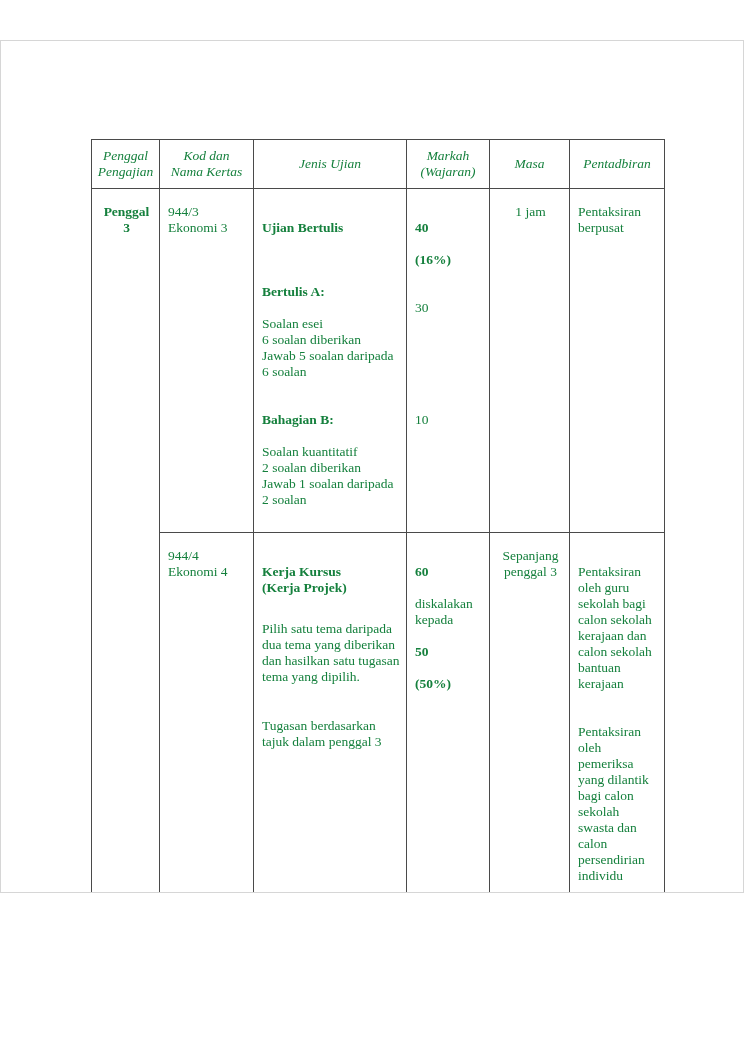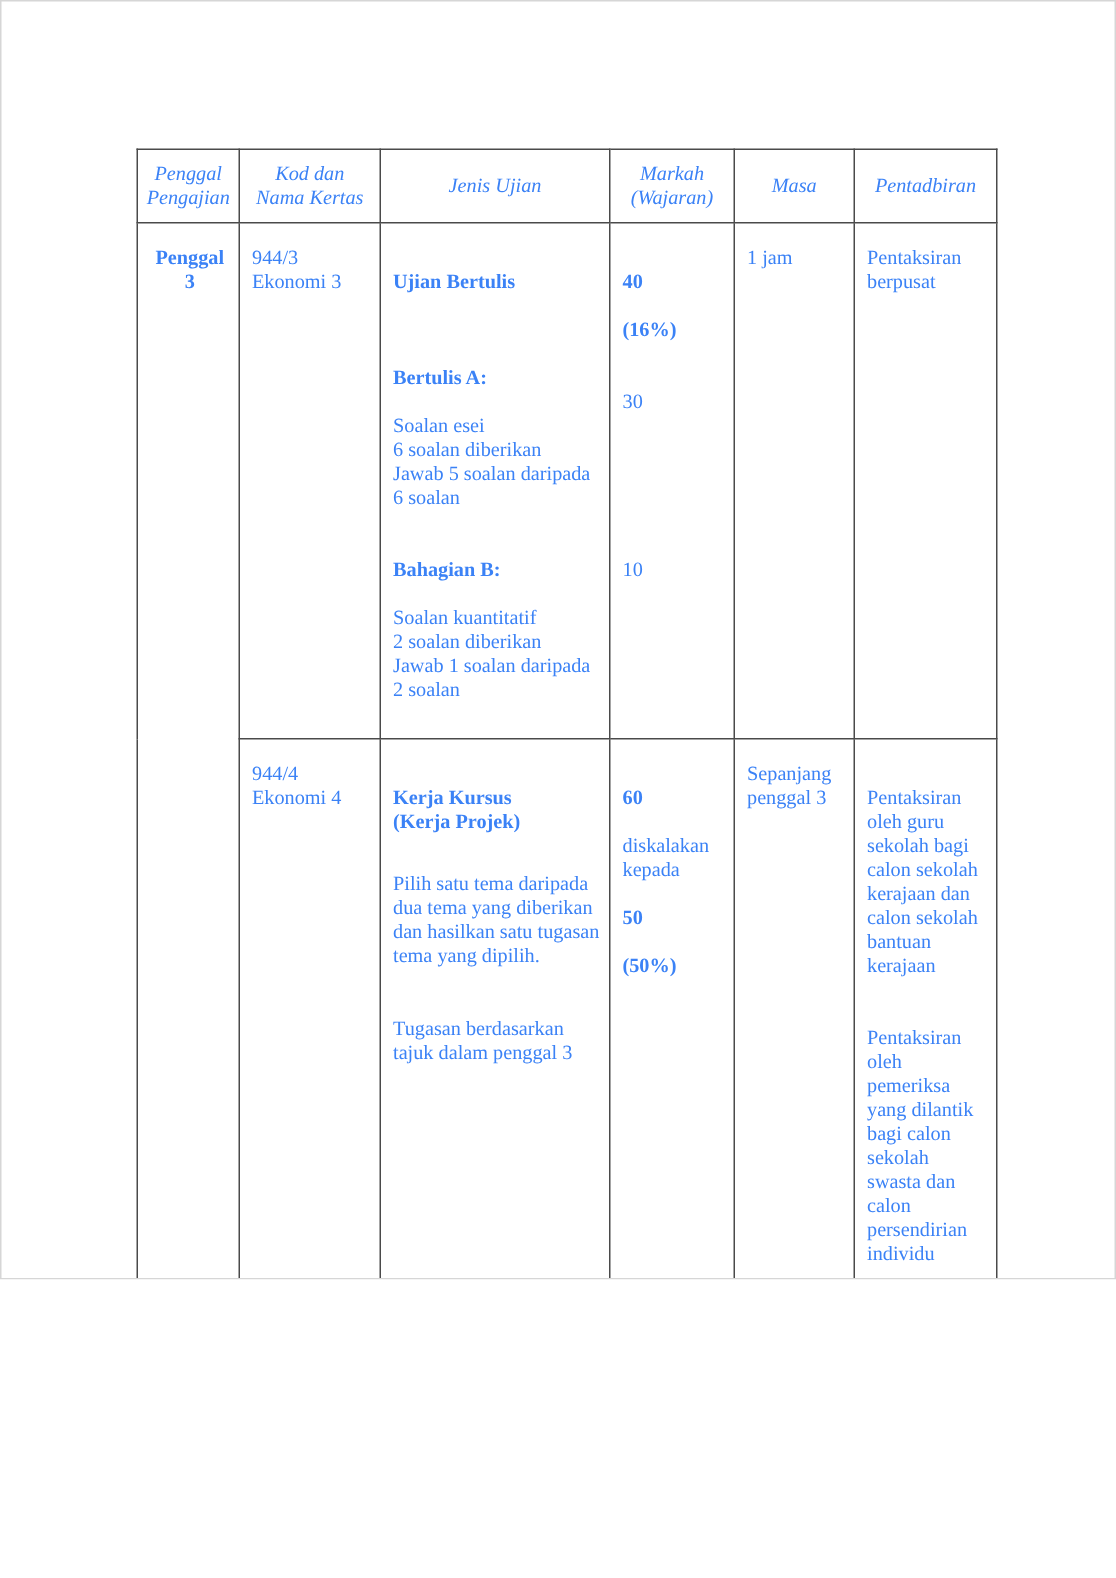--- a/index.html
+++ b/index.html
@@ -8,22 +8,23 @@
     background: #ffffff;
   }
   .page {
     position: relative;
     width: 744px;
     height: 853px;
     background: #ffffff;
     border: 1px solid #d6d6d6;
     box-sizing: border-box;
     font-family: "Liberation Serif", serif;
-    color: #3b82f6;
+    color: #15803d;
     overflow: hidden;
+    margin-top: 40px;
   }
   table.exam {
     position: absolute;
     left: 90px;
     top: 98px;
     width: 573px;
     border-collapse: collapse;
     table-layout: fixed;
   }
   table.exam th, table.exam td {
@@ -42,21 +43,21 @@
     vertical-align: middle;
     height: 49px;
     padding: 4px 3px;
   }
   tr.r1 { height: 252px; }
   tr.r2 { height: 334px; }
   .c-penggal { text-align: center; font-weight: bold; }
   .c-kod { }
   .c-jenis { text-align: left; }
   .c-markah { text-align: left; padding-left: 4px; padding-right: 4px; }
-  .c-masa { text-align: left; padding-left: 4px; padding-right: 4px; }
+  .c-masa { text-align: center; padding-left: 4px; padding-right: 4px; }
   .c-pentadbiran { text-align: left; }
   .b { font-weight: bold; }
   .mb1 { margin-bottom: 16px; }
   .mb2 { margin-bottom: 32px; }
   .mb5 { margin-bottom: 80px; }
   .gap-sm { margin-top: 9px; }
   .gap-md { margin-top: 17px; }
   .page-number {
     position: absolute;
     left: 0;

